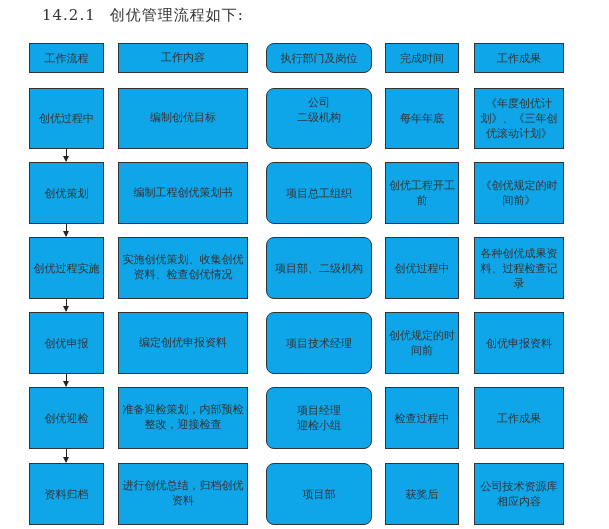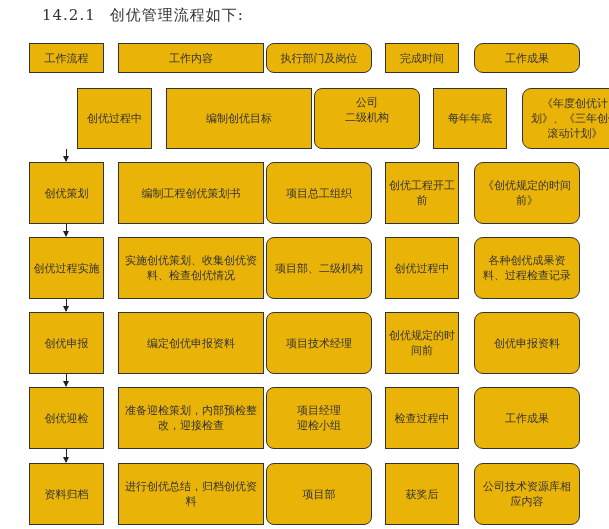--- a/index.html
+++ b/index.html
@@ -1,28 +1,28 @@
 <!DOCTYPE html>
 <html><head>
 <meta charset="utf-8">
 <style>
   html, body { margin: 0; padding: 0; background: #ffffff; }
   body { width: 609px; height: 529px; position: relative; overflow: hidden; font-family: "DejaVu Sans", sans-serif; color: #222; }
   .title { position: absolute; left: 42px; top: 6px; font-family: "DejaVu Serif", "Liberation Serif", serif; font-size: 15px; color: #333; letter-spacing: 1px; white-space: nowrap; }
   .title .num { margin-right: 14px; margin-top: 7px; }
-  .box { position: absolute; box-sizing: border-box; border: 1px solid #333; background: #eab308; display: flex; align-items: center; justify-content: center; text-align: center; font-size: 11px; line-height: 15px; color: #333; padding: 0 3px; }
+  .box { position: absolute; box-sizing: border-box; border: 1px solid #333; background: #0ea5e9; display: flex; align-items: center; justify-content: center; text-align: center; font-size: 11px; line-height: 15px; color: #333; padding: 0 3px; }
   .box.top { align-items: flex-start; padding-top: 6px; }
   .box span { display: block; white-space: pre-line; }
   .c1 { left: 29px; width: 75px; }
-  .c2 { left: 118px; width: 146px; }
+  .c2 { left: 118px; width: 130px; font-family: Liberation Mono, monospace; }
   .c3 { left: 266px; width: 106px; border-radius: 8px; }
   .c4 { left: 385px; width: 74px; justify-content: center; }
-  .c5 { left: 474px; width: 106px; border-radius: 9px; }
+  .c5 { left: 474px; width: 90px; }
   .hdr { top: 43px; height: 30px; }
-  .r1 { top: 88px; height: 61px; margin-left: 48px; }
+  .r1 { top: 88px; height: 61px; }
   .r2 { top: 162px; height: 62px; }
   .r3 { top: 237px; height: 62px; }
   .r4 { top: 312px; height: 62px; }
   .r5 { top: 387px; height: 62px; }
   .r6 { top: 463px; height: 62px; }
   .arrow { position: absolute; left: 66px; width: 1px; background: #222; }
   .arrow::after { content: ""; position: absolute; left: -3px; bottom: -1px; width: 0; height: 0; border-left: 3.5px solid transparent; border-right: 3.5px solid transparent; border-top: 6px solid #222; }
   .a1 { top: 149px; height: 12px; }
   .a2 { top: 224px; height: 12px; }
   .a3 { top: 299px; height: 12px; }

